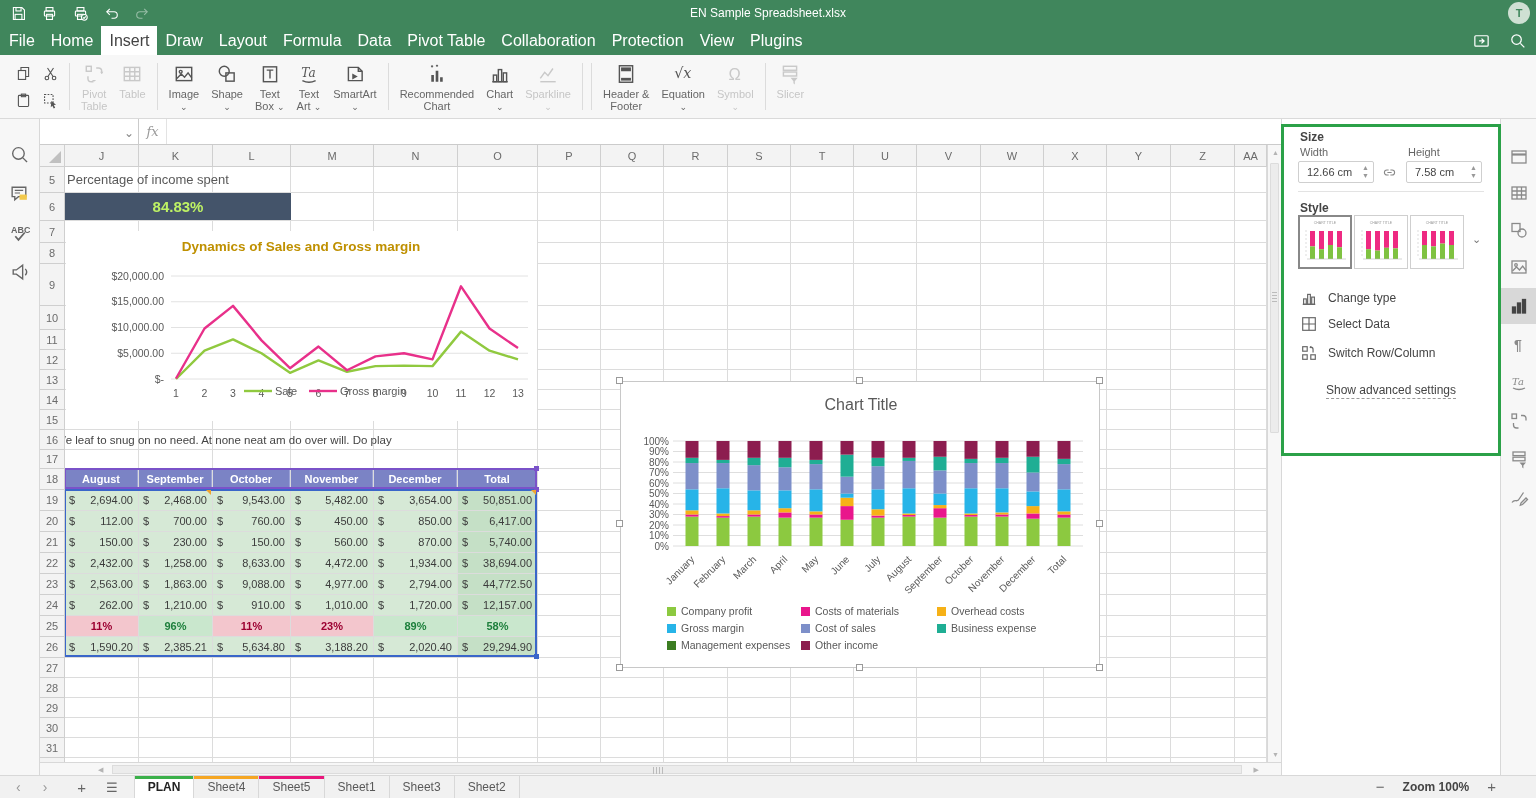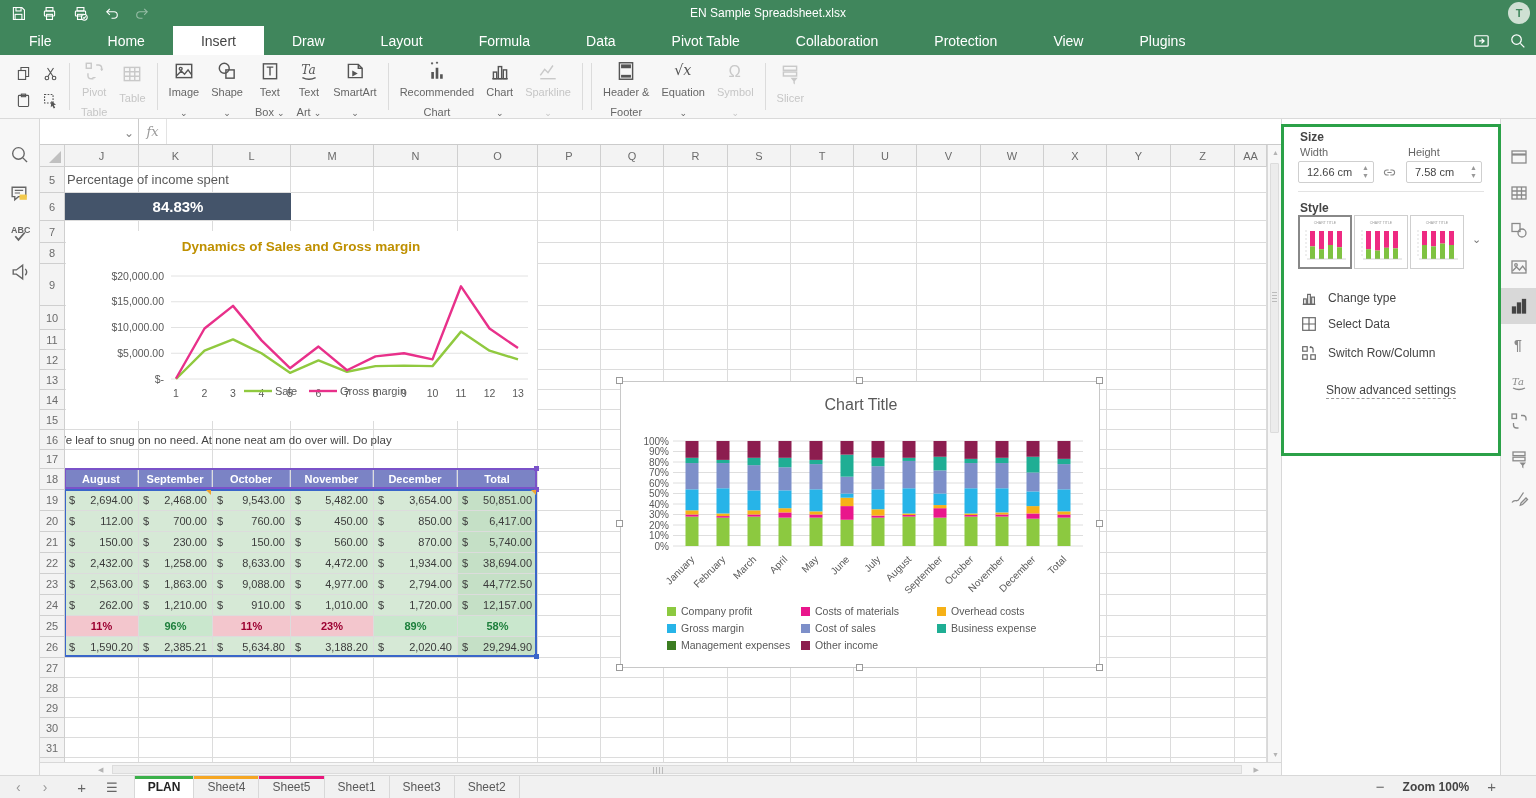--- a/index.html
+++ b/index.html
@@ -7,33 +7,33 @@
   #app { position:relative; width:1536px; height:798px; background:#fff; overflow:hidden; font-size:12px; color:#444; }
   .abs { position:absolute; }
   
   #titlebar { position:absolute; left:0; top:0; width:1536px; height:26px; background:#40865c; display:flex; align-items:center; }
   #tb-icons { display:flex; align-items:center; gap:11px; padding-left:8px; }
   #tb-icons .ti { width:20px; height:20px; display:flex; align-items:center; justify-content:center; color:#fff; }
   #doc-title { position:absolute; left:0; right:0; top:0; height:26px; display:flex; align-items:center; justify-content:center; color:#fff; font-size:12px; pointer-events:none; }
   #avatar { position:absolute; right:6px; top:2px; width:22px; height:22px; border-radius:50%; background:#cfe0d3; color:#40865c; font-weight:bold; font-size:11px; display:flex; align-items:center; justify-content:center; }
   
   #menubar { position:absolute; left:0; top:26px; width:1536px; height:29px; background:#40865c; display:flex; align-items:stretch; padding-left:1px; }
-  .menu-tab { color:#fff; font-size:14px; padding:0 28px; display:flex; align-items:center; cursor:pointer; }
+  .menu-tab { color:#fff; font-size:16px; padding:0 8px; display:flex; align-items:center; cursor:pointer; }
   .menu-tab.active { background:#fff; color:#444; }
   #menu-right { position:absolute; right:8px; top:31px; display:flex; gap:16px; color:#fff; }
   #menu-right .ti { width:20px; height:20px; }
   
   #toolbar { position:absolute; left:0; top:55px; width:1536px; height:64px; background:#f7f7f7; border-bottom:1px solid #dadada; display:flex; }
   .tb-sep { width:1px; background:#dcdcdc; margin:8px 4px; }
   #clip-group { display:grid; grid-template-columns:26px 26px; grid-template-rows:26px 26px; gap:1px; padding:5px 2px 0 10px; }
   #clip-group .ci { display:flex; align-items:center; justify-content:center; color:#555; }
   .tb-group { display:flex; padding:2px 1px 0 1px; }
   .tb-item { display:flex; flex-direction:column; align-items:center; padding:3px 6px 0 6px; color:#666; }
   .tb-item .tb-ic { height:28px; display:flex; align-items:center; justify-content:center; color:#555; }
-  .tb-item .tb-label { font-size:11px; line-height:20px; text-align:center; white-space:nowrap; }
+  .tb-item .tb-label { font-size:11px; line-height:12px; text-align:center; white-space:nowrap; }
   .tb-item.disabled { color:#c6c6c6; }
   .tb-item.disabled .tb-ic { color:#c9c9c9; }
   .arr { font-size:9px; color:inherit; }
   
   #formulabar { position:absolute; left:40px; top:119px; width:1241px; height:26px; background:#fff; border-bottom:1px solid #cbcbcb; display:flex; }
   #namebox { width:99px; border-right:1px solid #cbcbcb; position:relative; }
   #namebox .nb-arr { position:absolute; right:4px; top:7px; color:#888; }
   #fxlabel { width:28px; display:flex; align-items:center; justify-content:center; color:#9a9a9a; font-family:"DejaVu Serif", serif; font-style:italic; font-size:13px; border-right:1px solid #e3e3e3; }
   
   #leftbar { position:absolute; left:0; top:119px; width:40px; height:656px; background:#f7f7f7; border-right:1px solid #d8d8d8; }
@@ -55,21 +55,21 @@
   
   #grid { position:absolute; left:40px; top:145px; width:1241px; height:617px; background:#fff; overflow:hidden; }
   .colhead { position:absolute; top:0; height:22px; background:#f3f3f3; border-right:1px solid #cfcfcf; border-bottom:1px solid #cfcfcf; color:#6b6b6b; font-size:11px; display:flex; align-items:center; justify-content:center; z-index:6; }
   .rowhead { position:absolute; left:0; width:25px; background:#f3f3f3; border-right:1px solid #cfcfcf; border-bottom:1px solid #cfcfcf; color:#6b6b6b; font-size:11px; display:flex; align-items:center; justify-content:center; z-index:6; }
   #selall { position:absolute; left:0; top:0; width:25px; height:22px; background:#f3f3f3; border-right:1px solid #cfcfcf; border-bottom:1px solid #cfcfcf; z-index:7; }
   #selall:after { content:""; position:absolute; right:3px; bottom:3px; border-left:12px solid transparent; border-bottom:12px solid #c0c0c0; }
   .gl-v { position:absolute; top:22px; width:1px; background:#dcdcdc; }
   .gl-h { position:absolute; left:25px; height:1px; background:#dcdcdc; }
   
   .cellnote { position:absolute; font-size:12px; color:#444; white-space:nowrap; z-index:2; }
-  #banner { position:absolute; display:flex; align-items:center; justify-content:center; background:#44546a; color:#ffffff; font-weight:bold; font-size:15px; z-index:2; }
+  #banner { position:absolute; display:flex; align-items:center; justify-content:center; background:#44546a; color:#bef264; font-weight:bold; font-size:15px; z-index:2; }
   .chartbox { position:absolute; background:#fff; z-index:3; }
   
   #datatable { position:absolute; z-index:2; }
   .tcell { position:absolute; font-size:11px; color:#3c3c3c; display:flex; align-items:center; }
   .tcell .cur { padding-left:4px; }
   .tcell .val { margin-left:auto; padding-right:5px; }
   .thead { background:#7b83c5; color:#fff; font-weight:bold; justify-content:center; font-size:11px; border-right:1px solid #9aa1d6; }
   .range-border { position:absolute; pointer-events:none; z-index:4; }
   .range-handle { position:absolute; width:5px; height:5px; z-index:5; }
   .comment-tri { position:absolute; width:0; height:0; border-left:5px solid transparent; border-top:5px solid #f0a32e; z-index:5; }

